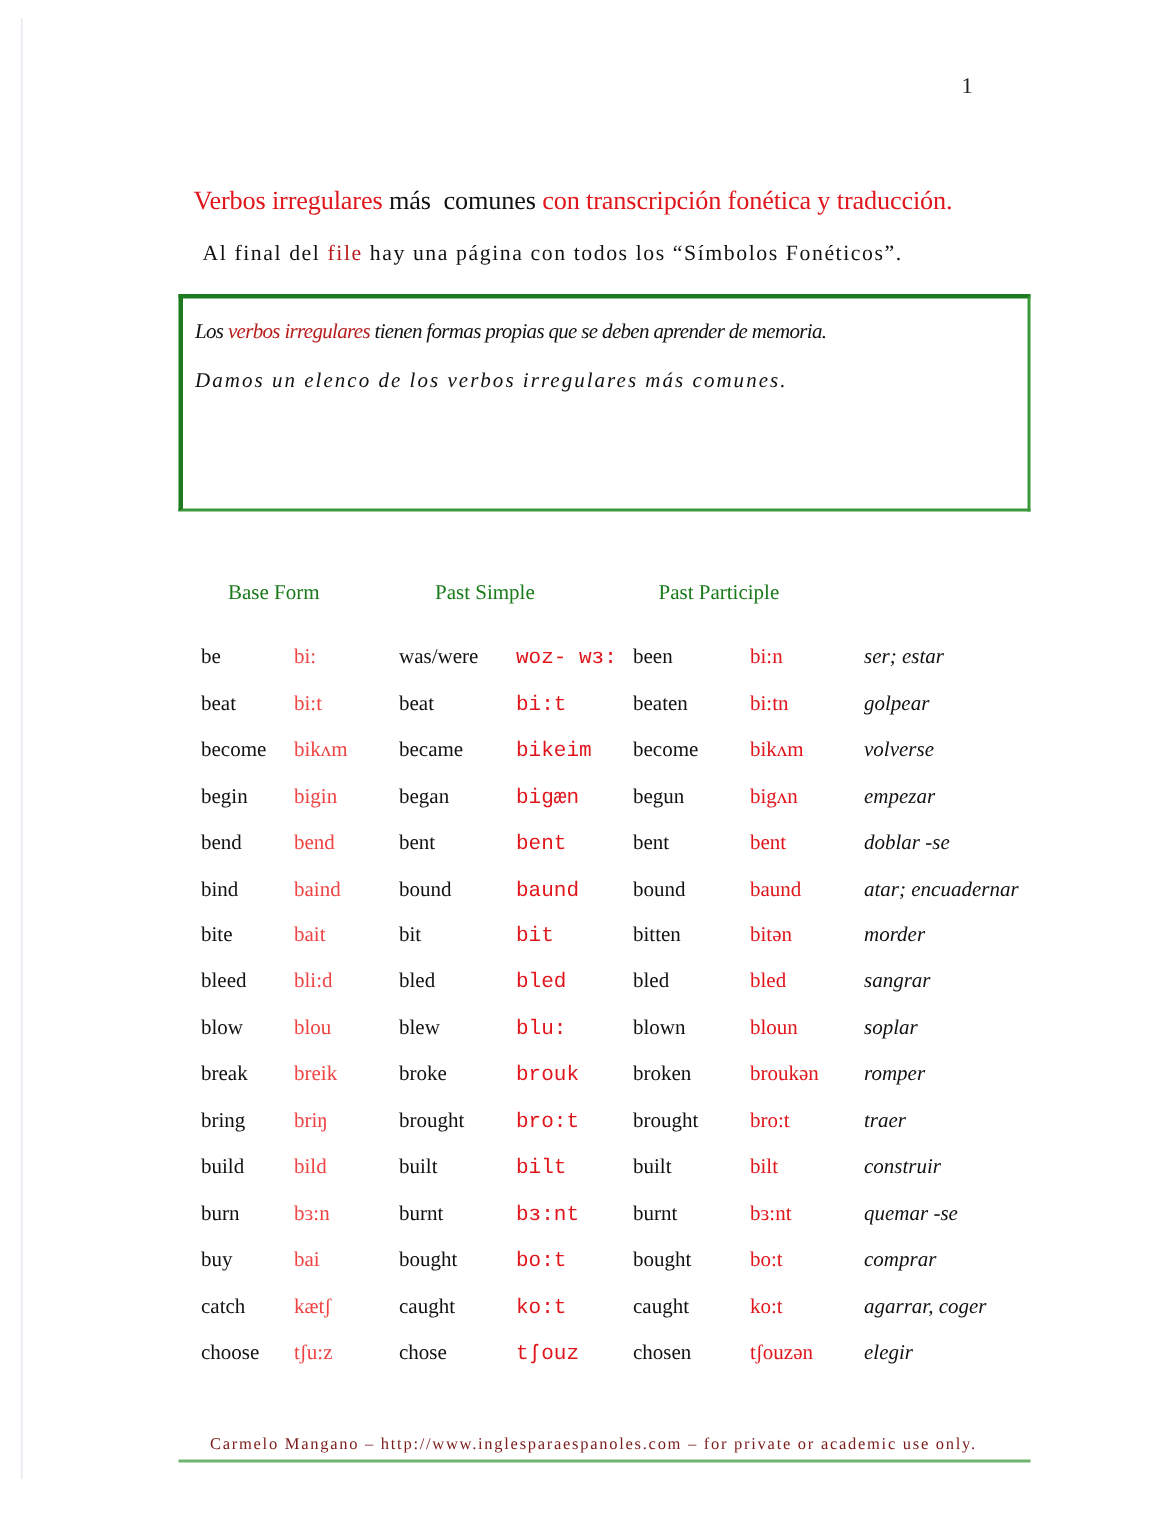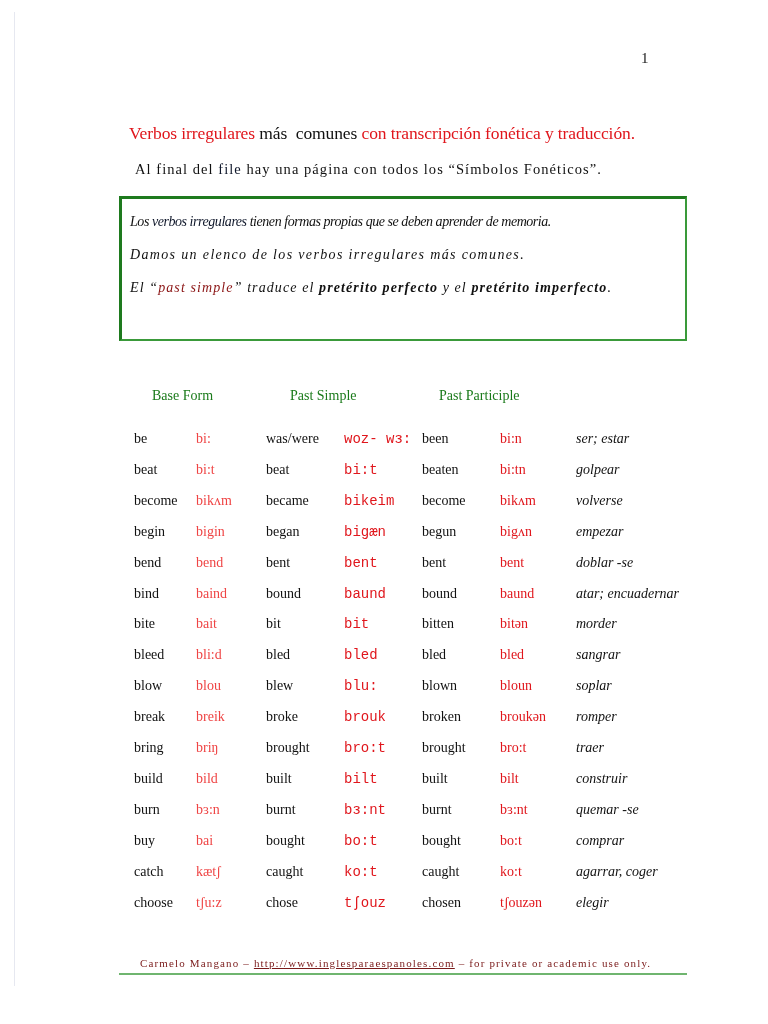--- a/index.html
+++ b/index.html
@@ -4,21 +4,21 @@
 <style>
   html, body { margin: 0; padding: 0; background: #ffffff; }
   body { width: 768px; height: 1024px; position: relative; overflow: hidden;
          font-family: "Liberation Serif", "DejaVu Serif", serif; color: #111; }
   .page-edge { position: absolute; left: 14px; top: 12px; width: 1px; height: 974px; background: #e6e8f0; }
   .page-number { position: absolute; left: 641px; top: 50px; font-size: 15px; color: #222; }
   .title { position: absolute; left: 129px; top: 123px; font-size: 17.5px; white-space: nowrap; letter-spacing: -0.1px; }
   .red { color: #e0161c; }
   .black { color: #111; }
   .subtitle { position: absolute; left: 135px; top: 161px; font-size: 14.5px; letter-spacing: 1.05px; white-space: nowrap; color: #111; }
-  .brown { color: #0f172a; }
+  .brown { color: #b91c1c; }
   .infobox { position: absolute; left: 119px; top: 196px; width: 568px; height: 145px; box-sizing: border-box;
              border: 2px solid #3a9a3a; border-left: 3px solid #1e7a1e; border-top: 3px solid #1e7a1e; }
   .infobox p { margin: 0; position: absolute; left: 8px; font-style: italic; font-size: 14px; white-space: nowrap; color: #111; }
   .l1 { top: 15px; letter-spacing: -0.45px; }
   .l2 { top: 48px; letter-spacing: 1.35px; }
   .l3 { top: 81px; letter-spacing: 1.1px; }
   .l4 { top: 114px; letter-spacing: 1.1px; }
   .b { font-weight: bold; }
   .darkred { color: #8b1414; }
   .orange-brown { color: #a9450c; }
@@ -27,41 +27,40 @@
   .row { position: absolute; left: 10px; height: 20px; width: 768px; font-size: 14px; white-space: nowrap; }
   .cell { position: absolute; top: 0; }
   .c-base { left: 124px; color: #111; }
   .c-basep { left: 186px; color: #ef4444; }
   .c-past { left: 256px; color: #111; }
   .c-pastp { left: 334px; color: #e0161c; font-family: Liberation Mono, monospace; }
   .c-part { left: 412px; color: #111; }
   .c-partp { left: 490px; color: #e0161c; }
   .c-trans { left: 566px; color: #111; font-style: italic; }
   .footer { position: absolute; left: 140px; top: 957px; font-size: 11px; letter-spacing: 1.15px; white-space: nowrap; color: #7a1a1a; }
-  .footer a { color: #7a1a1a; text-decoration: underline; }
+  .footer a { color: #7a1a1a; }
   .footer-rule { position: absolute; left: 119px; top: 973px; width: 568px; height: 2px; background: #6fb56f; }
 </style>
 </head>
 <body>
 
 <div class="page-edge"></div>
 <div class="page-number">1</div>
 
 <div class="title">
   <span class="red">Verbos irregulares</span><span class="black" style="white-space:pre"> más  comunes </span><span class="red">con transcripción fonética y traducción.</span>
 </div>
 
 <div class="subtitle">
   <span style="white-space:pre">Al final del </span><span class="brown">file</span><span style="white-space:pre"> hay una página con todos los “Símbolos Fonéticos”.</span>
 </div>
 
 <div class="infobox">
   <p class="l1"><span style="white-space:pre">Los </span><span class="brown">verbos irregulares</span><span style="white-space:pre"> tienen formas propias que se deben aprender de memoria.</span></p>
   <p class="l2">Damos un elenco de los verbos irregulares más comunes.</p>
-  <p class="l3"><span>El “</span><span class="darkred">past simple</span><span style="white-space:pre">” traduce el </span><span class="b">pretérito perfecto</span><span style="white-space:pre"> y el </span><span class="b">pretérito imperfecto</span><span>.</span></p>
 </div>
 
 <div class="col-header" style="left:152px">Base Form</div>
 <div class="col-header" style="left:290px">Past Simple</div>
 <div class="col-header" style="left:439px">Past Participle</div>
 
 <div class="table" id="verb-table">
     <div class="row" style="top: 431px;">
       <span class="cell c-base">be</span>
       <span class="cell c-basep">bi:</span>

